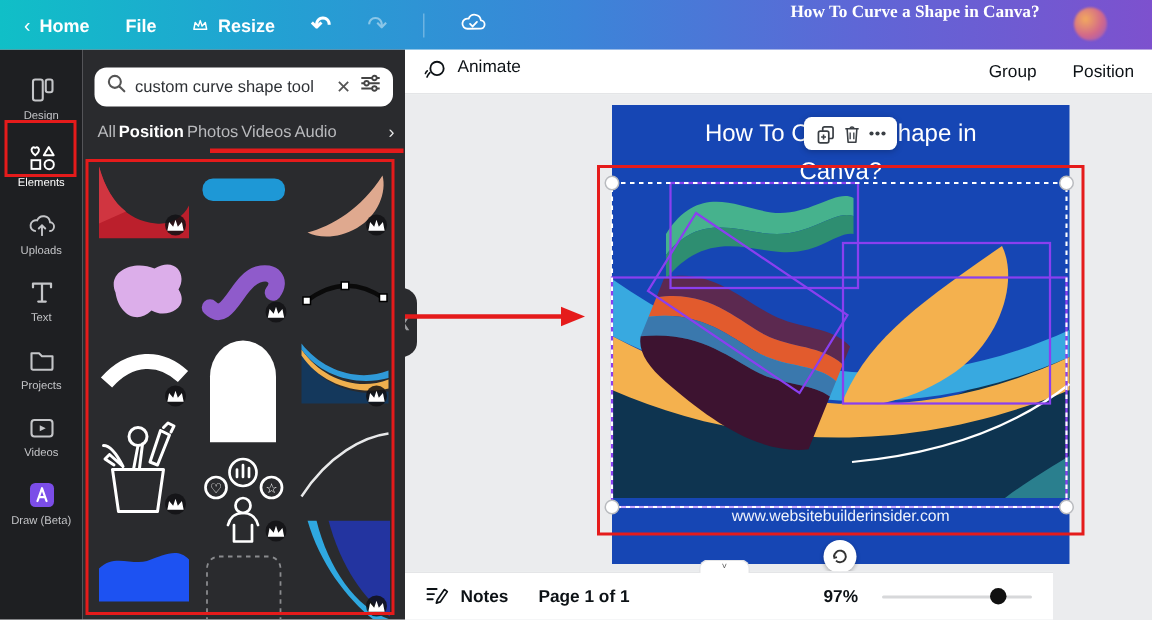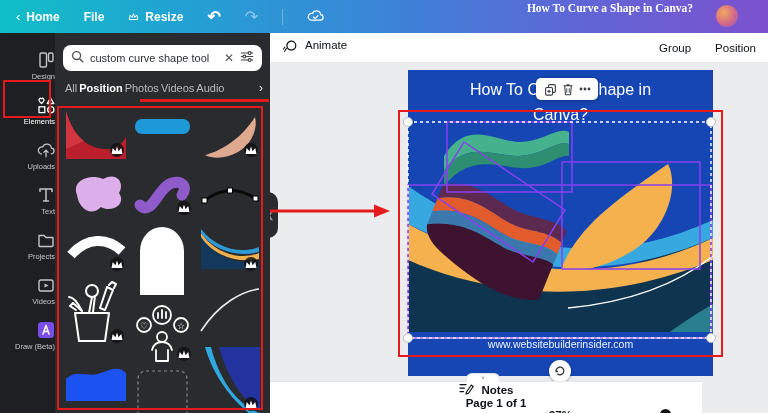--- a/index.html
+++ b/index.html
@@ -19,21 +19,21 @@
   .tb-title { position:absolute; left:455px; width:310px; top:0; height:16px;
     display:flex; align-items:center; justify-content:center;
     font-size:11.5px; font-weight:700;font-family:Liberation Serif, serif; }
   .avatar { position:absolute; right:30px; top:5px; width:22px; height:22px; border-radius:50%;
     background:radial-gradient(circle at 35% 35%, #f2a95e, #d2688a 55%, #8a5acc 100%);
     filter:blur(.6px); }
 
   
   .sidebar { position:absolute; left:0; top:33px; width:55px; height:380px; background:#1e1f22;
     display:flex; flex-direction:column; align-items:center; padding-top:10px; z-index:20; }
-  .sb-item { width:55px; height:45px; display:flex; flex-direction:column; align-items:flex-end;
+  .sb-item { width:55px; height:45px; display:flex; flex-direction:column; align-items:center;
     justify-content:center; gap:3px; cursor:pointer; color:#c4c5c8; }
   .sb-item.active { color:#fff; }
   .sb-label { font-size:7.5px; white-space:nowrap; }
   .sb-icon svg { display:block; }
 
   
   .panel { position:absolute; left:55px; top:33px; width:215px; height:380px; background:#2a2b2e; z-index:19; }
   .search { position:absolute; left:8px; top:12px; width:199px; height:26px; background:#fff;
     border-radius:8px; display:flex; align-items:center; padding:0 8px; gap:6px; }
   .search input { border:none; outline:none; flex:1; font-size:11px; color:#2e3135; min-width:0;
@@ -87,21 +87,21 @@
   .ann-elements { left:3px; top:80px; width:48px; height:38px; z-index:31;}
   .ann-grid { left:57px; top:106px; width:206px; height:304px; }
   .ann-canvas { left:128px; top:47px; width:325px; height:247px; }
   .ann-underline { position:absolute; left:85px; top:66px; width:129px; height:3px;
      background:#e51b1b; z-index:31; }
   .ann-arrow { position:absolute; left:-6px; top:140px; z-index:26; pointer-events:none; }
 
   
   .bottombar { position:absolute; left:0; bottom:0; width:432px; height:32px; background:#fff;
     border-top:1px solid #e4e5e7; display:flex; align-items:center; padding:0 14px;
-    font-size:11.5px; color:#0d1216; z-index:10;flex-direction:column; }
+    font-size:11.5px; color:#0d1216; z-index:10; }
   .bb-left { display:flex; align-items:center; gap:8px; font-weight:700; }
   .bb-page { margin-left:20px; font-weight:700; }
   .bb-right { margin-left:auto; display:flex; align-items:center; gap:16px; }
   .zoom-track { position:relative; width:100px; height:2px; background:#d7d8da; border-radius:2px; }
   .zoom-dot { position:absolute; left:72%; top:-5px; width:11px; height:11px; border-radius:50%;
     background:#111; cursor:pointer; }
   .tab-up { position:absolute; left:196px; bottom:31px; width:34px; height:9px; background:#fff;
     border:1px solid #e4e5e7; border-bottom:none; border-radius:6px 6px 0 0; display:flex;
     align-items:center; justify-content:center; font-size:6px; color:#555; z-index:11; cursor:pointer;}
 </style>

